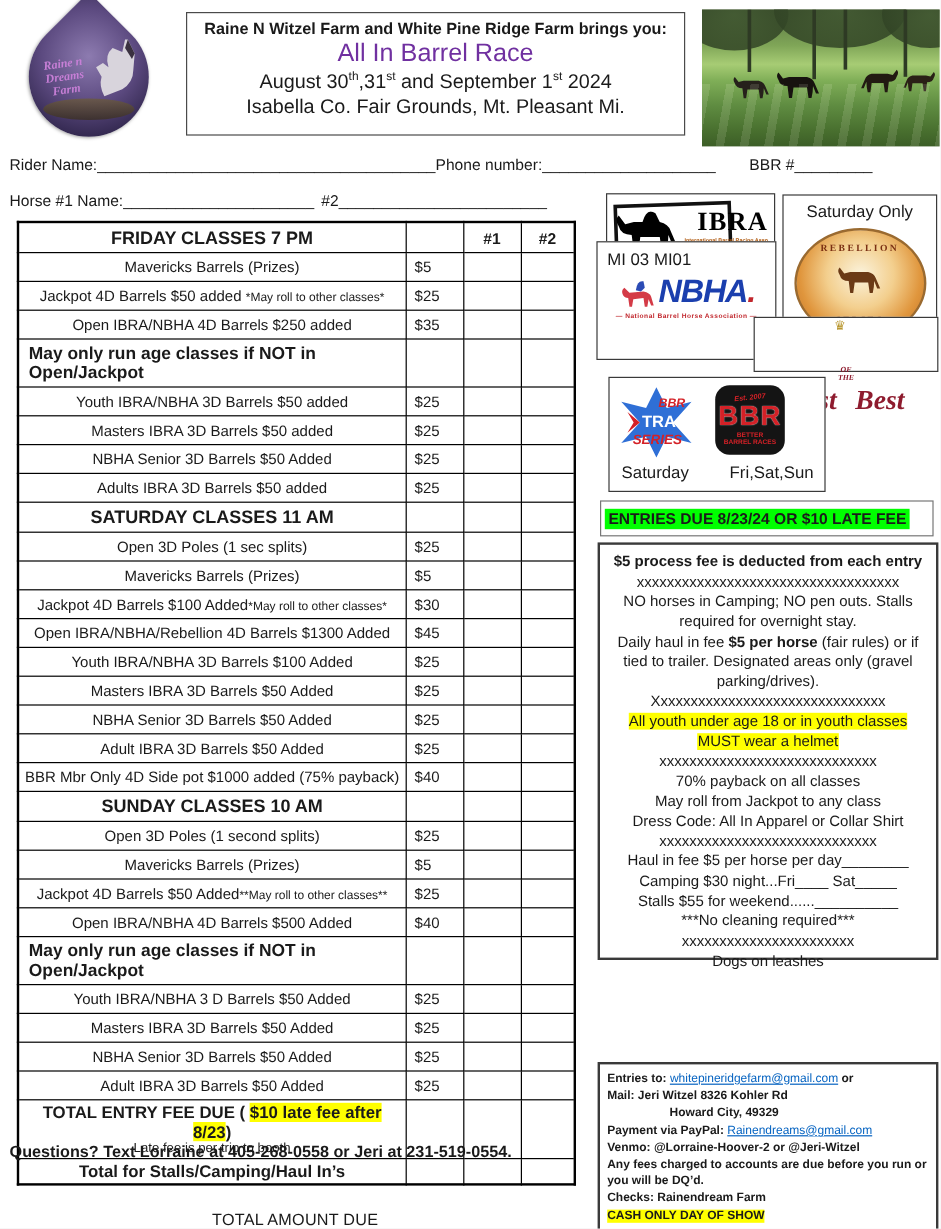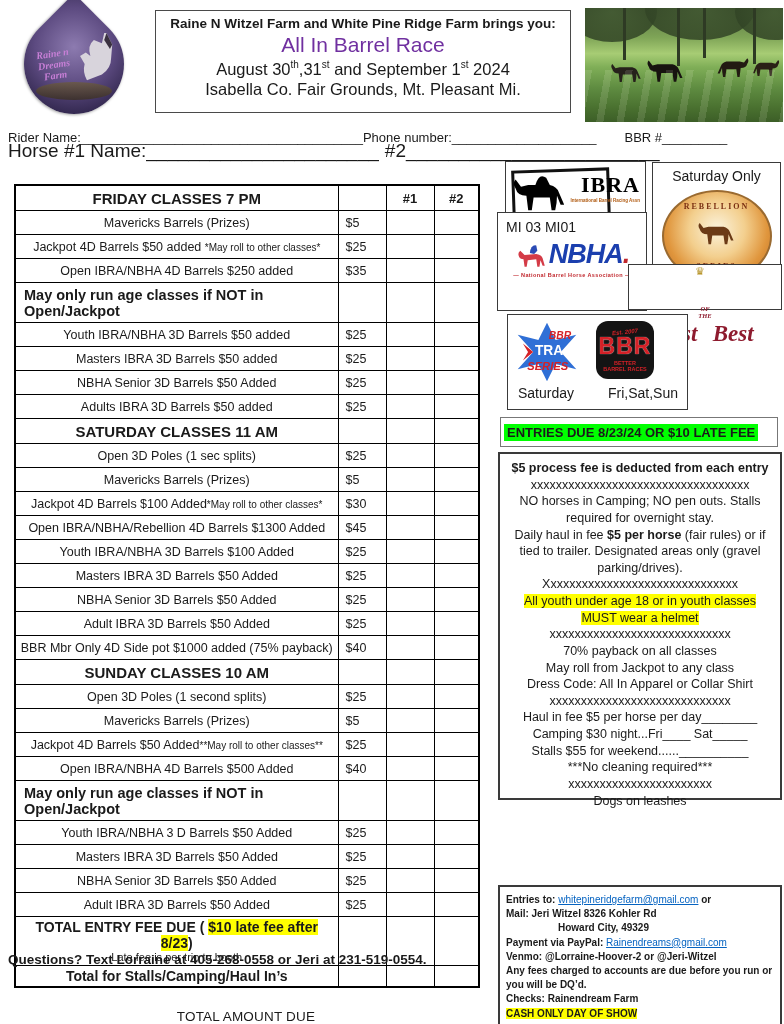--- a/index.html
+++ b/index.html
@@ -33,21 +33,21 @@
   .photo{left:585px;top:8px;width:198px;height:114px;overflow:hidden;
          background:linear-gradient(180deg,#5a7442 0%,#7fa557 26%,#a7cc74 40%,#7fae57 52%,#5f8c41 70%,#49702f 88%,#3c5e27 100%);}
   .canopy{position:absolute;border-radius:50%;background:radial-gradient(#3f5530,#2c3d21);opacity:.85;}
   .trunk{position:absolute;width:3px;background:#2e3a24;top:0;}
   .grass-stripes{position:absolute;left:0;bottom:0;width:100%;height:46%;
     background:repeating-linear-gradient(100deg,rgba(255,255,230,.12) 0 7px,rgba(0,0,0,0) 7px 20px);}
   .ph-horse{position:absolute;}
 
   
   .rider-line{left:8px;top:130px;width:770px;font-size:13px;white-space:nowrap;}
-  .horse-line{left:8px;top:140px;width:770px;font-size:19px;white-space:nowrap;}
+  .horse-line{left:8px;top:160px;width:770px;font-size:13px;white-space:nowrap;}
   .gap28{display:inline-block;width:28px;}
   .gap6{display:inline-block;width:6px;}
 
   
   .left-col{left:14px;top:184px;width:464px;}
   table.classes{border-collapse:collapse;width:464px;table-layout:fixed;border:2px solid #000;}
   table.classes td{border:1px solid #000;box-sizing:border-box;vertical-align:middle;}
   td.t-name{text-align:center;font-size:12.5px;padding:4.5px 2px;}
   td.t-title-cell{text-align:center;font-weight:bold;font-size:15px;padding:3.5px 2px;}
   td.t-section-cell{font-weight:bold;font-size:14.5px;text-align:left;padding:3.5px 2px 3.5px 8px;}
@@ -74,21 +74,21 @@
   .sat-label{font-size:14px;margin-top:5px;}
   .reb-oval{margin:6px auto 0;width:106px;height:88px;border-radius:50%;border:2px solid #9a6a30;
             background:radial-gradient(circle at 50% 42%,#fbf3dd 0%,#f3cf8e 38%,#e0963d 68%,#b96a22 100%);
             position:relative;}
   .reb-top{position:absolute;top:10px;width:100%;text-align:center;font-family:"Liberation Serif",serif;
            font-size:8px;font-weight:bold;letter-spacing:2px;color:#7a2f12;}
   .reb-bottom{position:absolute;bottom:9px;width:100%;text-align:center;font-family:"Liberation Serif",serif;
               font-size:8px;font-weight:bold;letter-spacing:2px;color:#7a2f12;}
   .reb-horse{position:absolute;left:32px;top:28px;}
 
-  .box-mi{left:497px;top:212px;width:150px;height:99px;}
+  .box-mi{left:497px;top:201px;width:150px;height:99px;}
   .mi-codes{font-size:14px;margin:6px 0 0 8px;}
   .nbha-row{display:flex;align-items:center;justify-content:center;margin-top:4px;}
   .nbha-text{font-size:27px;font-weight:bold;font-style:italic;color:#1b3fae;letter-spacing:-1px;}
   .nbha-dot{color:#c1272d;}
   .nbha-sub{text-align:center;font-size:5.5px;color:#c1272d;font-weight:bold;letter-spacing:.4px;margin-top:2px;}
 
   .box-best{left:628px;top:264px;width:154px;height:46px;}
   .best-crown{position:absolute;left:66px;top:0px;font-size:11px;color:#b9972f;}
   .best-row{display:flex;align-items:center;justify-content:center;margin-top:11px;
             font-family:"Liberation Serif",serif;font-style:italic;font-weight:bold;color:#8e1b2e;}

